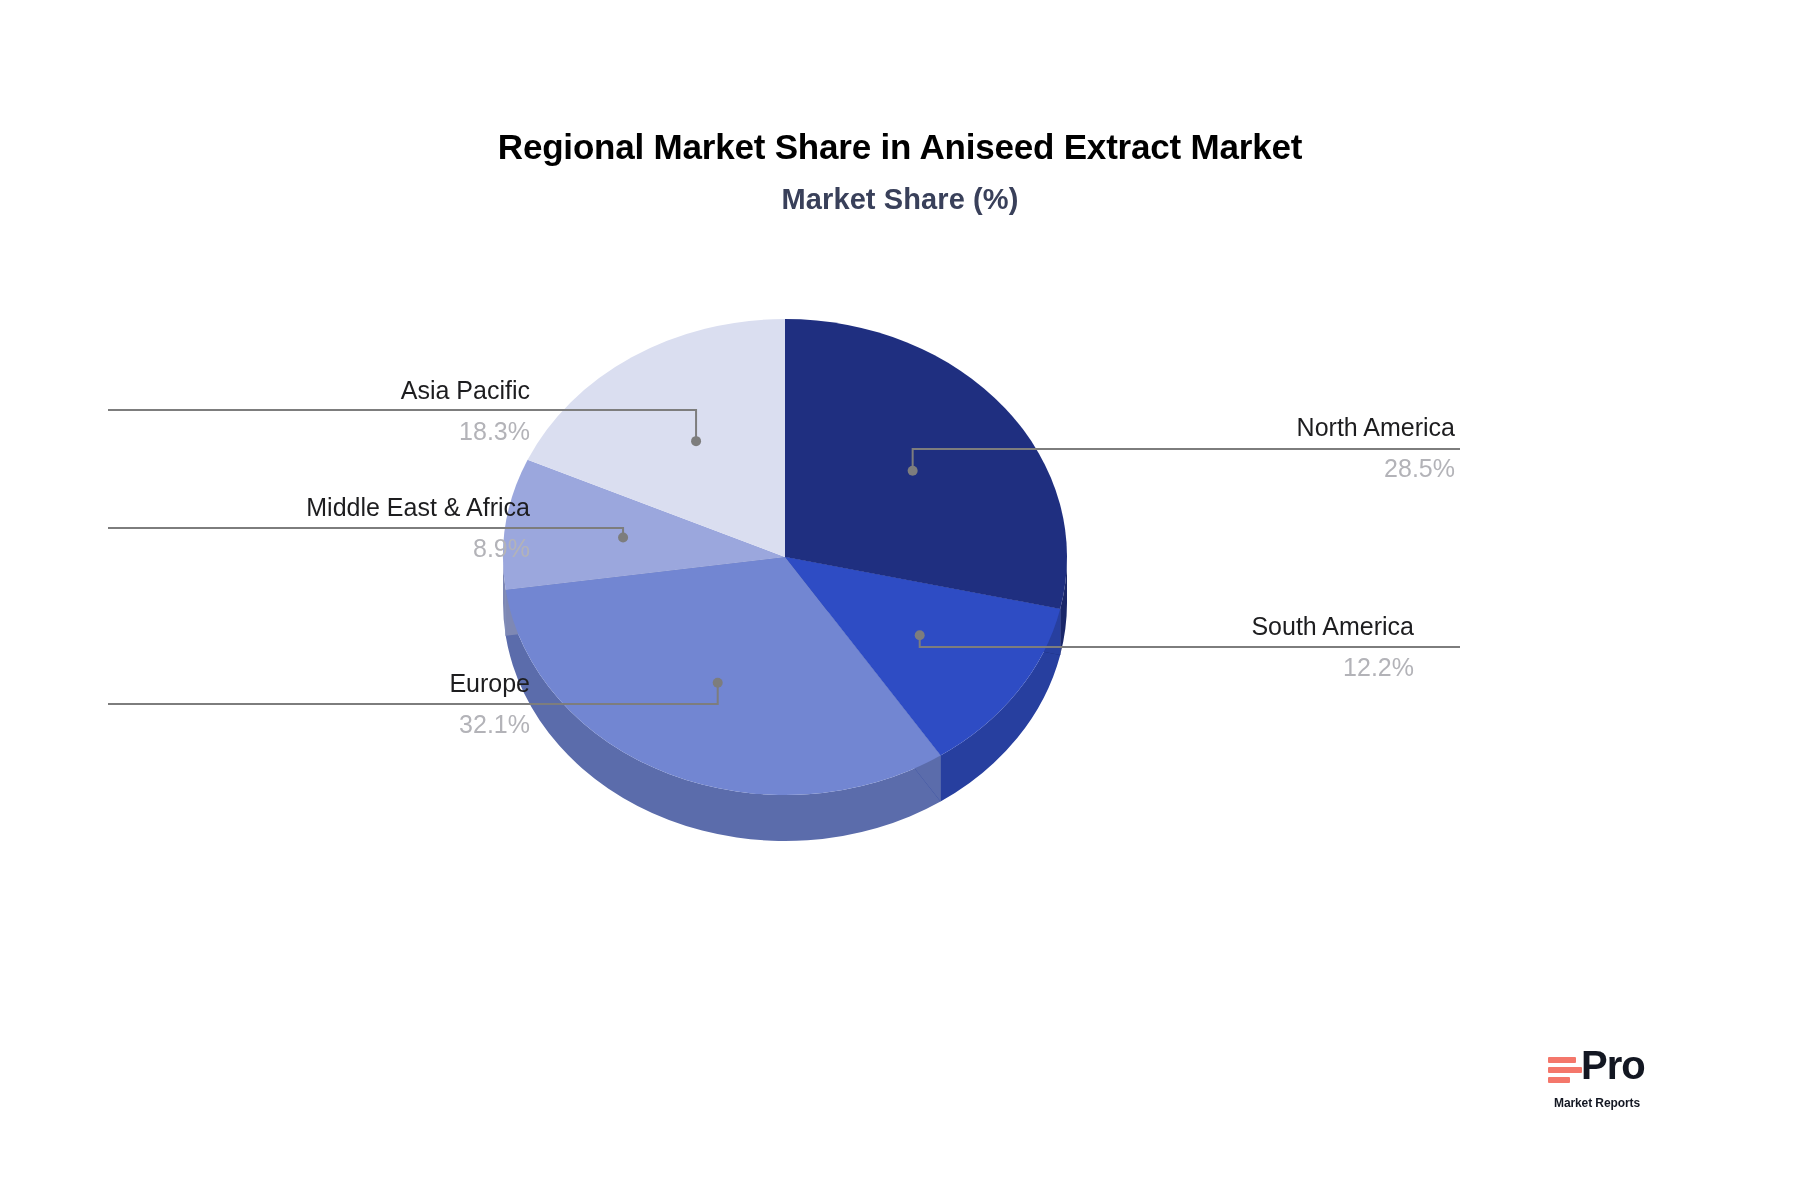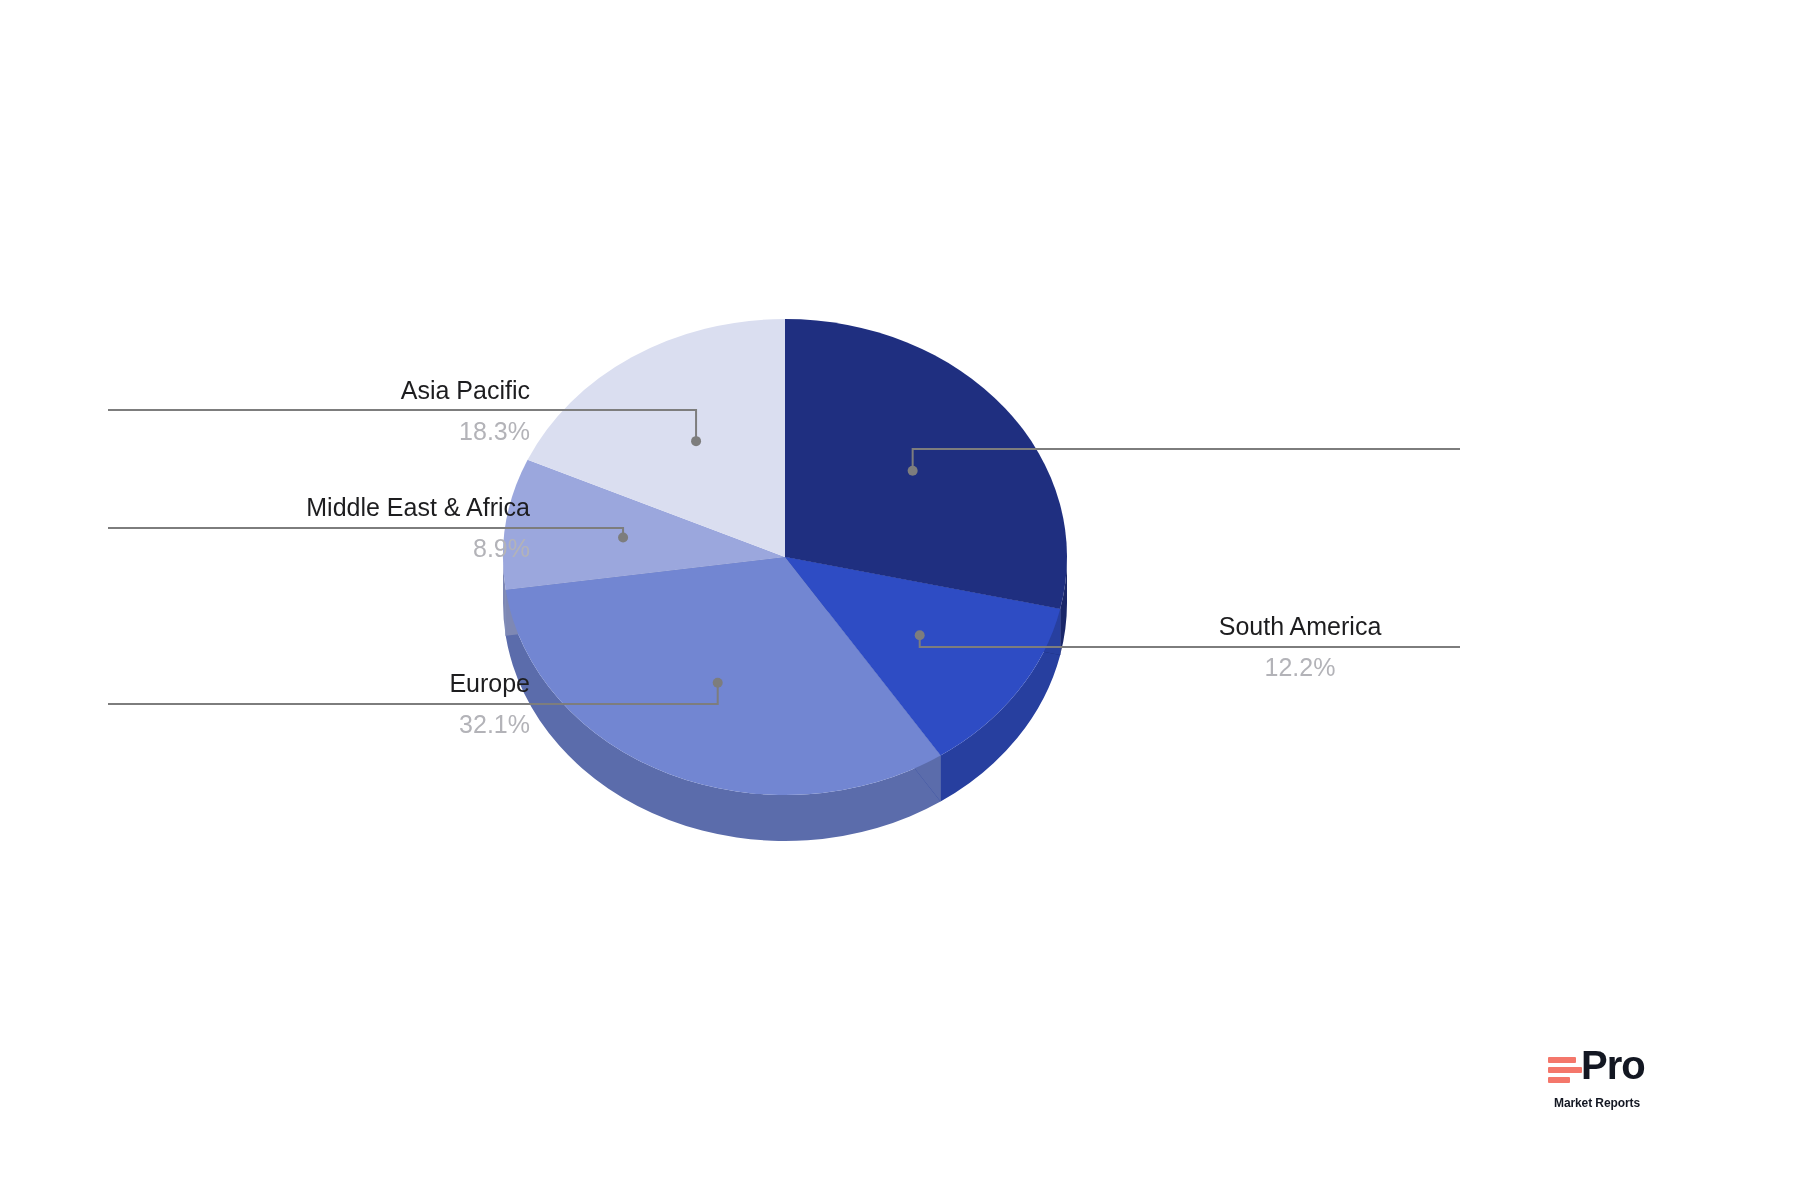--- a/index.html
+++ b/index.html
@@ -133,20 +133,24 @@
     letter-spacing: -0.1px;
     margin-top: 12px;
     margin-left: 6px;
   }
 </style>
 </head>
 <body>
 
 <div id="chart-root">
 
+  <div class="title-block">
+    <div class="chart-title">Regional Market Share in Aniseed Extract Market</div>
+    <div class="chart-subtitle">Market Share (%)</div>
+  </div>
 
   <svg id="pie-svg" viewBox="0 0 1800 1196">
     <g id="pie-sides">
         <path d="M 1067 557 A 282 238 0 0 1 1060.2085268667267 608.9180914523771 L 1060.2085268667267 654.9180914523771 A 282 238 0 0 0 1067 603 Z" fill="#1a2769"></path>
         <path d="M 1060.2085268667267 608.9180914523771 A 282 238 0 0 1 940.5641355172174 755.5106671999347 L 940.5641355172174 801.5106671999347 A 282 238 0 0 0 1060.2085268667267 654.9180914523771 Z" fill="#273f9f"></path>
         <path d="M 940.5641355172174 755.5106671999347 A 282 238 0 0 1 505.68987795354434 589.7940891829438 L 505.68987795354434 635.7940891829438 A 282 238 0 0 0 940.5641355172174 801.5106671999347 Z" fill="#5b6cab"></path>
         <path d="M 505.68987795354434 589.7940891829438 A 282 238 0 0 1 503 557 L 503 603 A 282 238 0 0 0 505.68987795354434 635.7940891829438 Z" fill="#7e88b4"></path>
         <path d="M 785 557 L 1060.2085268667267 608.9180914523771 L 1060.2085268667267 654.9180914523771 L 785 603 Z" fill="#1a2769"></path>
         <path d="M 785 557 L 1060.2085268667267 608.9180914523771 L 1060.2085268667267 654.9180914523771 L 785 603 Z" fill="#273f9f"></path>
         <path d="M 785 557 L 940.5641355172174 755.5106671999347 L 940.5641355172174 801.5106671999347 L 785 603 Z" fill="#273f9f"></path>
@@ -183,22 +187,26 @@
   <div class="callout left" style="left:110px; top:492px;">
     <div class="cl-name">Middle East &amp; Africa</div>
     <div class="cl-value">8.9%</div>
   </div>
 
   <div class="callout left" style="left:110px; top:668px;">
     <div class="cl-name">Europe</div>
     <div class="cl-value">32.1%</div>
   </div>
 
-
-  <div class="callout right" style="left:1090px; top:611px;text-align:center;">
+  <div class="callout right" style="left:1035px; top:412px;">
+    <div class="cl-name">North America</div>
+    <div class="cl-value">28.5%</div>
+  </div>
+
+  <div class="callout right" style="left:994px; top:611px;">
     <div class="cl-name">South America</div>
     <div class="cl-value">12.2%</div>
   </div>
 
   <div id="logo">
     <div class="logo-row">
       <span class="logo-bars">
         <span class="bar1"></span>
         <span class="bar2"></span>
         <span class="bar3"></span>

